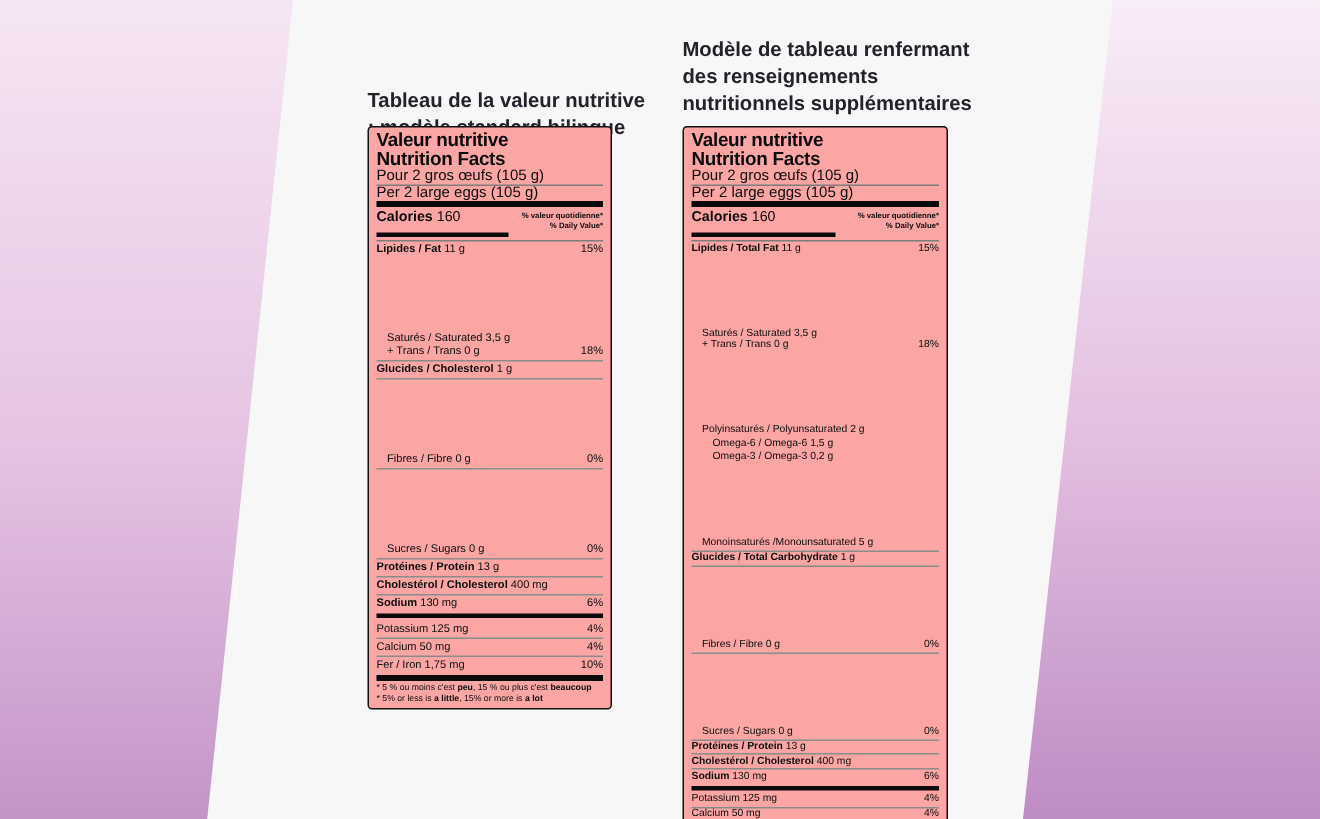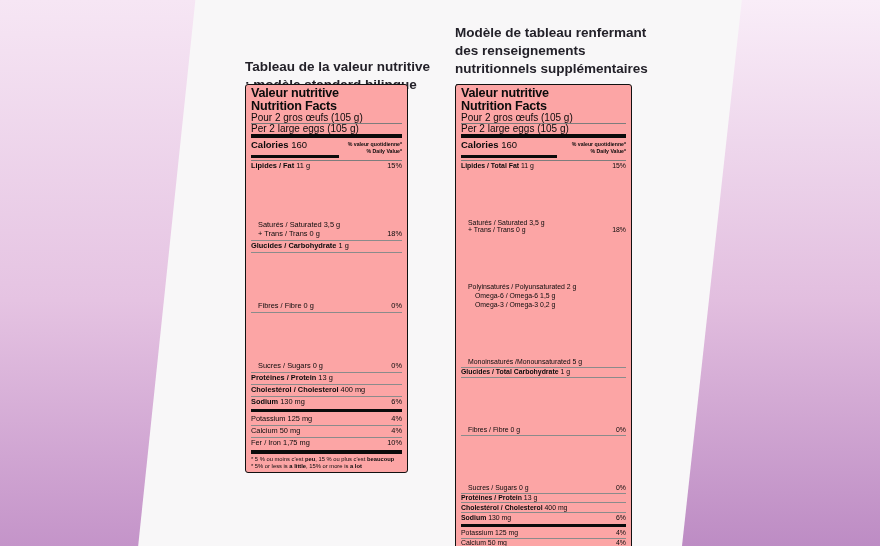--- a/index.html
+++ b/index.html
@@ -79,21 +79,21 @@
         </div>
         <div class="nrow ind1">
           <div class="nlabel">
             <div>Saturés / Saturated 3,5 g</div>
             <div>+ Trans / Trans 0 g</div>
           </div>
           <div class="ndv">18%</div>
         </div>
         <div class="nrow hr">
           <div class="nlabel">
-            <div><b>Glucides / Carbohydrate </b>1 g</div>
+            <div><b>Glucides / Cholesterol </b>1 g</div>
           </div>
           <div class="ndv"></div>
         </div>
         <div class="nrow hr ind1">
           <div class="nlabel">
             <div>Fibres / Fibre 0 g</div>
           </div>
           <div class="ndv">0%</div>
         </div>
         <div class="nrow hr ind1">

